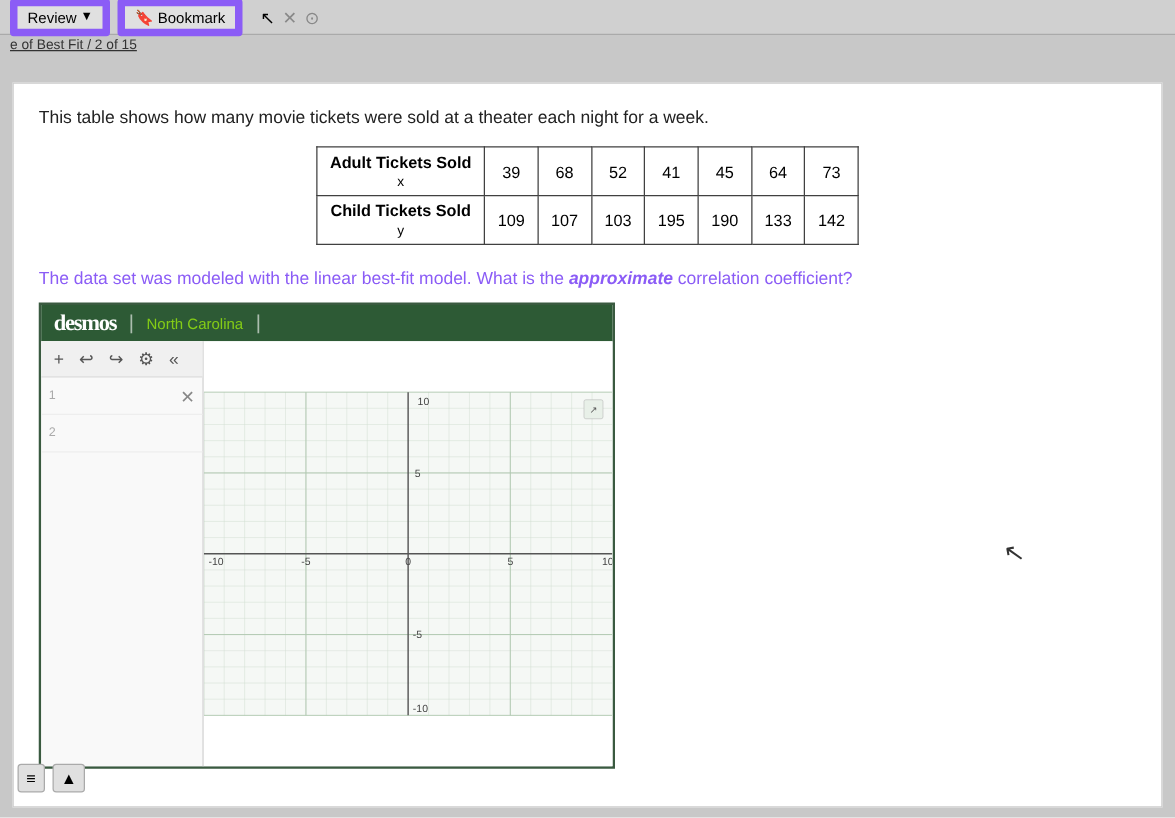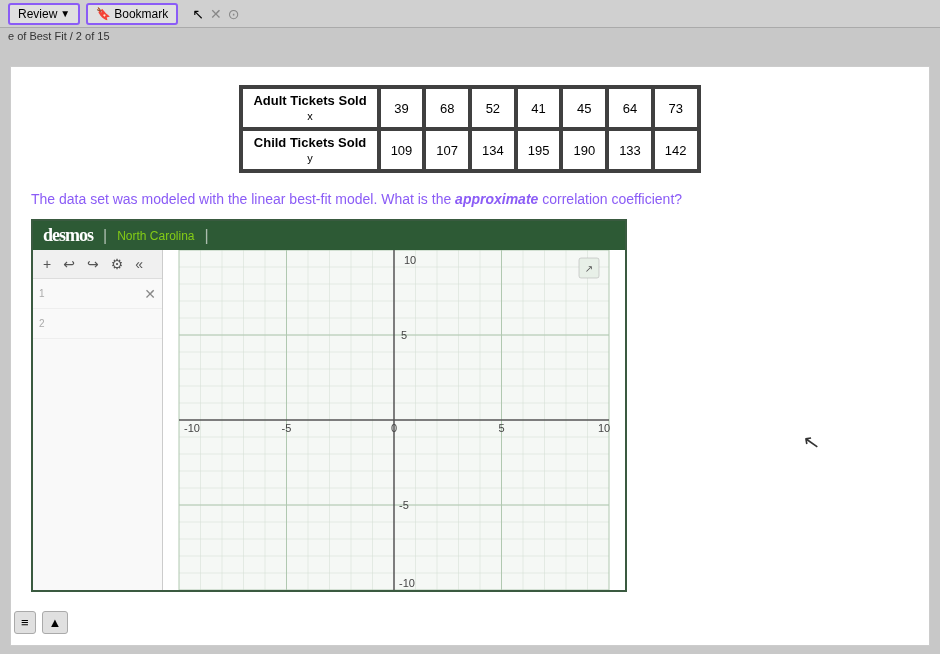--- a/index.html
+++ b/index.html
@@ -17,36 +17,37 @@
       background: #d0d0d0;
       height: 28px;
       display: flex;
       align-items: center;
       padding: 0 8px;
       gap: 6px;
       border-bottom: 1px solid #aaa;
     }
     .top-bar-btn {
       background: #e0e0e0;
-      border: 2px solid #8b5cf6;
+      border: 6px solid #8b5cf6;
       border-radius: 3px;
       padding: 2px 8px;
       font-size: 12px;
       cursor: pointer;
       display: flex;
       align-items: center;
       gap: 3px;
     }
     .top-bar-btn .arrow { font-size: 10px; }
     .breadcrumb {
       font-size: 11px;
       color: #333;
       position: absolute;
       left: 8px;
       top: 30px;
+      text-decoration: underline;
     }
 
     
     .main-content {
       background: white;
       margin: 38px 10px 10px 10px;
       padding: 18px 20px;
       min-height: 580px;
       border: 1px solid #ccc;
     }
@@ -61,21 +62,21 @@
     .ticket-table-wrapper {
       display: flex;
       justify-content: center;
       margin-bottom: 18px;
     }
     .ticket-table {
       border-collapse: collapse;
       font-size: 13px;
     }
     .ticket-table td, .ticket-table th {
-      border: 4px solid #404040;
+      border: 1px solid #404040;
       padding: 4px 10px;
       text-align: center;
     }
     .ticket-table .label-cell {
       text-align: center;
       font-weight: bold;
       background: white;
       min-width: 130px;
     }
     .ticket-table .sub-label {
@@ -89,21 +90,21 @@
       margin-bottom: 12px;
     }
     .correlation-text em {
       font-style: italic;
       font-weight: bold;
     }
 
     
     .desmos-panel {
       border: 2px solid #3a5a40;
-      width: 596px;
+      width: 461px;
       background: white;
     }
     .desmos-header {
       background: #2d5a35;
       color: white;
       display: flex;
       align-items: center;
       padding: 4px 10px;
       gap: 10px;
       font-size: 13px;
@@ -241,20 +242,23 @@
   <span style="font-size:14px; color:#888;">✕</span>
   <span style="font-size:14px; color:#888;">⊙</span>
 </div>
 
 <div class="breadcrumb">
   <span>e of Best Fit  / 2 of 15</span>
 </div>
 
 <div class="main-content">
 
+  <p class="question-text">
+    <span>This table shows how many movie tickets were sold at a theater each night for a week.</span>
+  </p>
 
   <div class="ticket-table-wrapper">
     <table class="ticket-table">
       <tbody>
           <tr>
         <td class="label-cell">
           <strong>Adult Tickets Sold</strong><br>
           <span class="sub-label">x</span>
         </td>
         <td>39</td>
@@ -265,21 +269,21 @@
         <td>64</td>
         <td>73</td>
       </tr>
       <tr>
         <td class="label-cell">
           <strong>Child Tickets Sold</strong><br>
           <span class="sub-label">y</span>
         </td>
         <td>109</td>
         <td>107</td>
-        <td>134</td>
+        <td>103</td>
         <td>195</td>
         <td>190</td>
         <td>133</td>
         <td>142</td>
       </tr>
     </tbody>
       </table>
   </div>
 
   <p class="correlation-text">

